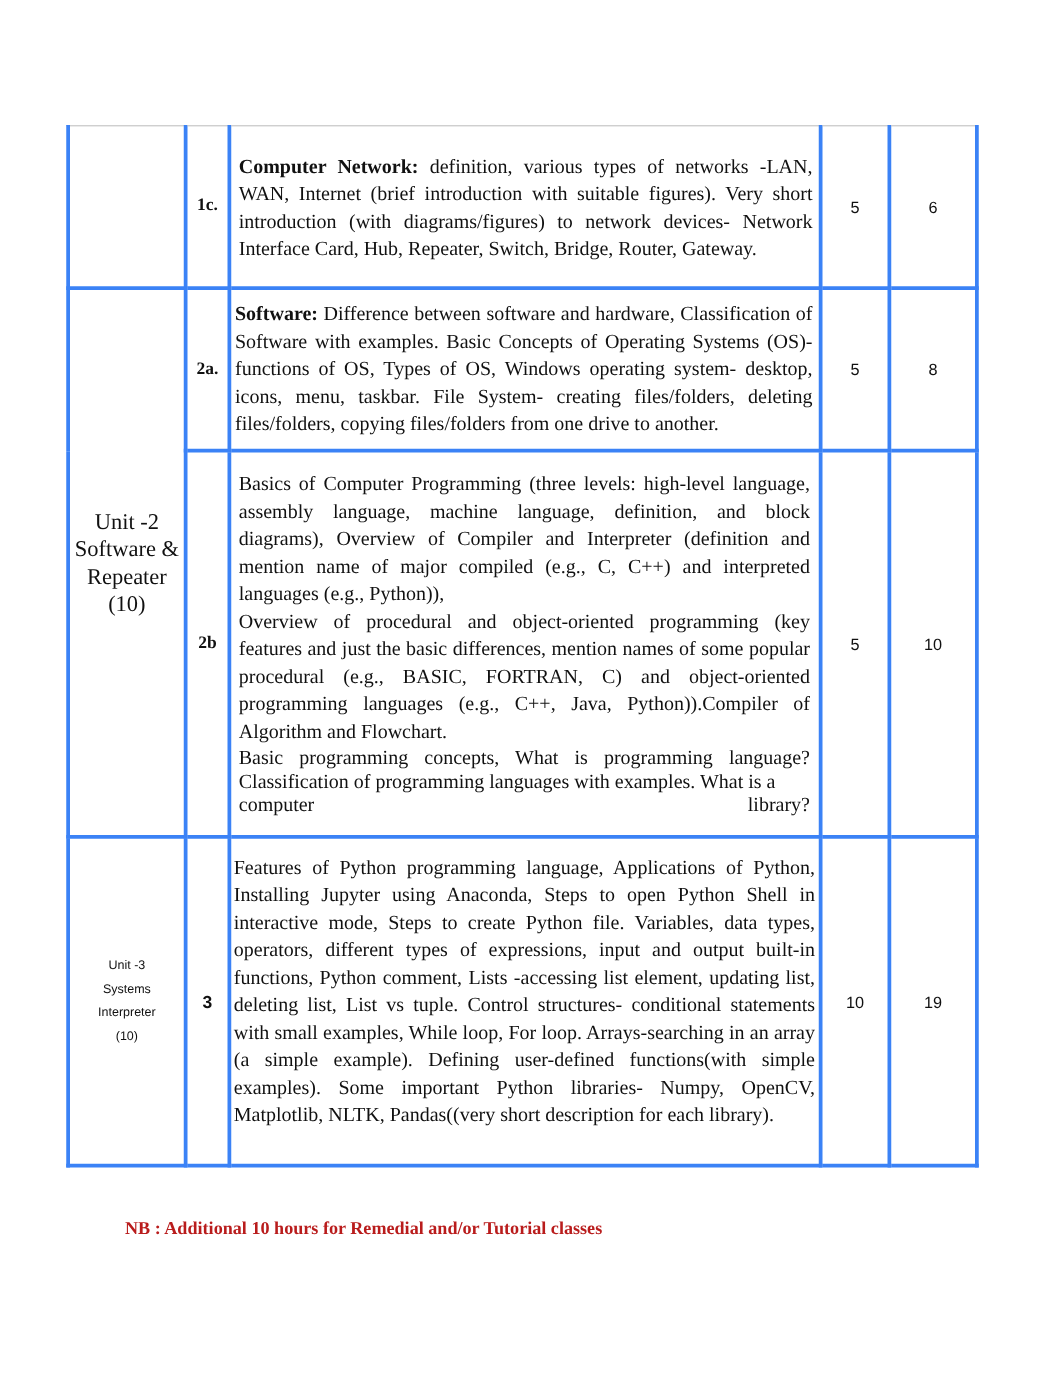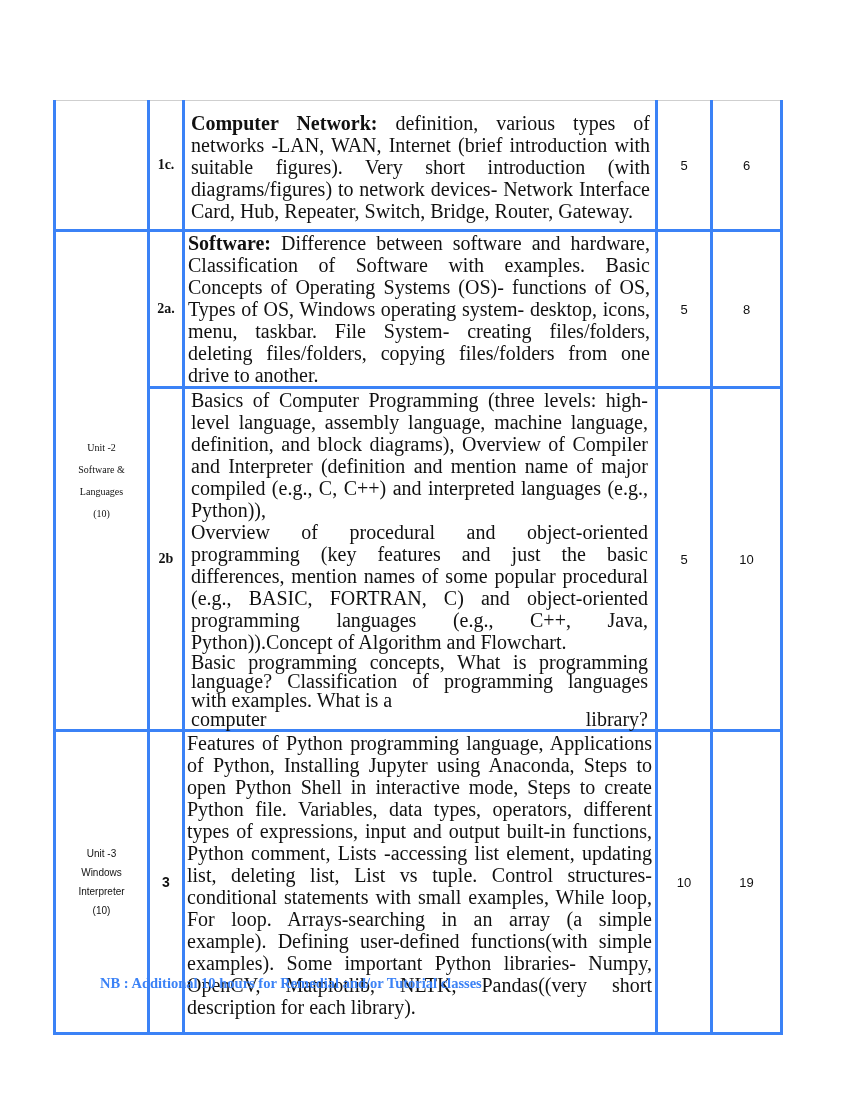--- a/index.html
+++ b/index.html
@@ -12,36 +12,36 @@
     position:absolute; left:53px; top:100px; width:727px;
     border-collapse:collapse; table-layout:fixed;
     color:#111;
   }
   table.syllabus td {
     border:3px solid #3b82f6;
     vertical-align:middle;
     padding:0;
   }
   table.syllabus tr:first-child td { border-top:1px solid #cfcfcf; }
-  td.unit { width:93px; text-align:center; font-size:10px; line-height:22px; }
+  td.unit { width:93px; text-align:center; font-size:18px; line-height:22px; }
   td.unit.sans-cell { font-family:"Liberation Sans","DejaVu Sans",sans-serif; font-size:10px; line-height:19px; }
   td.code { width:34px; text-align:center; font-size:14px; font-family:"Liberation Serif","DejaVu Serif",serif;font-weight:bold; }
   td.code.sans-cell { font-family:"Liberation Sans","DejaVu Sans",sans-serif; }
-  td.desc { width:473px; font-family:"Liberation Serif","DejaVu Serif",serif; font-size:20px; line-height:22px; text-align:justify; }
+  td.desc { width:473px; font-family:"Liberation Serif","DejaVu Serif",serif; font-size:16px; line-height:22px; text-align:justify; }
   td.num { text-align:center; font-family:"Liberation Sans","DejaVu Sans",sans-serif; font-size:13px; }
   td.l { width:54px; }
   td.h { width:68px; }
   .desc-inner { padding:0 5px 0 6px; }
   .desc-inner p { margin:0; }
   .bold { font-weight:bold; }
   .last-line-split { display:flex; justify-content:space-between;gap:11px; }
 
   .nb {
     position:absolute; left:100px; top:975px;
-    font-family:"Liberation Serif","DejaVu Serif",serif; font-weight:bold; font-size:14.5px; color:#3b82f6;
+    font-family:"Liberation Serif","DejaVu Serif",serif; font-weight:bold; font-size:14.5px; color:#b91c1c;
   }
 </style>
 </head>
 <body>
 
 <div class="topline"></div>
 
 <table class="syllabus">
   <colgroup>
     <col style="width:94px">
@@ -59,52 +59,52 @@
         <p><span class="bold">Computer Network:</span><span> definition, various types of networks -LAN, WAN, Internet (brief introduction with suitable figures). Very short introduction (with diagrams/figures) to network devices- Network Interface Card, Hub, Repeater, Switch, Bridge,  Router, Gateway.</span></p>
       </div>
     </td>
     <td class="num l">5</td>
     <td class="num h">6</td>
   </tr>
   <tr style="height:130px">
     <td class="unit serif" rowspan="2">
       <div>Unit -2</div>
       <div>Software &amp;</div>
-      <div>Languages</div>
+      <div>Repeater</div>
       <div>(10)</div>
     </td>
     <td class="code"><span>2a.</span></td>
     <td class="desc">
       <div class="desc-inner" style="padding-left:3px">
         <p><span class="bold">Software:</span><span>  Difference between software and hardware, Classification of Software with examples. Basic Concepts of Operating Systems (OS)- functions of OS, Types of OS, Windows operating system- desktop, icons, menu,  taskbar. File System- creating files/folders, deleting files/folders, copying files/folders from one drive to another.</span></p>
       </div>
     </td>
     <td class="num l">5</td>
     <td class="num h">8</td>
   </tr>
   <tr style="height:309px">
     <td class="code"><span>2b</span></td>
     <td class="desc">
       <div class="desc-inner" style="padding-left:6px; padding-right:7px; line-height:22px">
         <p>Basics of Computer Programming (three levels: high-level language, assembly language, machine language, definition, and block diagrams), Overview of Compiler and Interpreter (definition and mention name of major compiled (e.g., C, C++) and interpreted languages (e.g., Python)),</p>
-        <p>Overview of procedural and object-oriented programming (key features and just the basic differences, mention names of some popular procedural (e.g., BASIC, FORTRAN, C) and object-oriented programming languages (e.g., C++, Java, Python)).Concept of Algorithm and Flowchart.</p>
+        <p>Overview of procedural and object-oriented programming (key features and just the basic differences, mention names of some popular procedural (e.g., BASIC, FORTRAN, C) and object-oriented programming languages (e.g., C++, Java, Python)).Compiler of Algorithm and Flowchart.</p>
         <p style="line-height:19px">Basic programming concepts, What is programming language? Classification of programming languages with examples.  What is a</p>
         <p class="last-line-split" style="line-height:19px">
           <span>computer</span>
           <span>library?</span>
         </p>
       </div>
     </td>
     <td class="num l">5</td>
     <td class="num h">10</td>
   </tr>
   <tr style="height:263px">
     <td class="unit sans-cell">
       <div>Unit -3</div>
-      <div>Windows</div>
+      <div>Systems</div>
       <div>Interpreter</div>
       <div>(10)</div>
     </td>
     <td class="code sans-cell"><span>3</span></td>
     <td class="desc">
       <div class="desc-inner" style="padding-left:2px; padding-right:3px; padding-bottom:14px">
         <p>Features of Python programming language, Applications of Python, Installing Jupyter using Anaconda, Steps to open Python Shell in interactive mode, Steps to create Python file. Variables, data types, operators, different types of expressions, input and output built-in functions, Python comment, Lists -accessing list element, updating list, deleting list, List vs tuple. Control structures- conditional statements with small examples, While loop, For loop. Arrays-searching in an array (a simple example). Defining user-defined functions(with simple examples). Some important Python libraries- Numpy, OpenCV, Matplotlib, NLTK, Pandas((very short description for each library).</p>
       </div>
     </td>
     <td class="num l">10</td>

